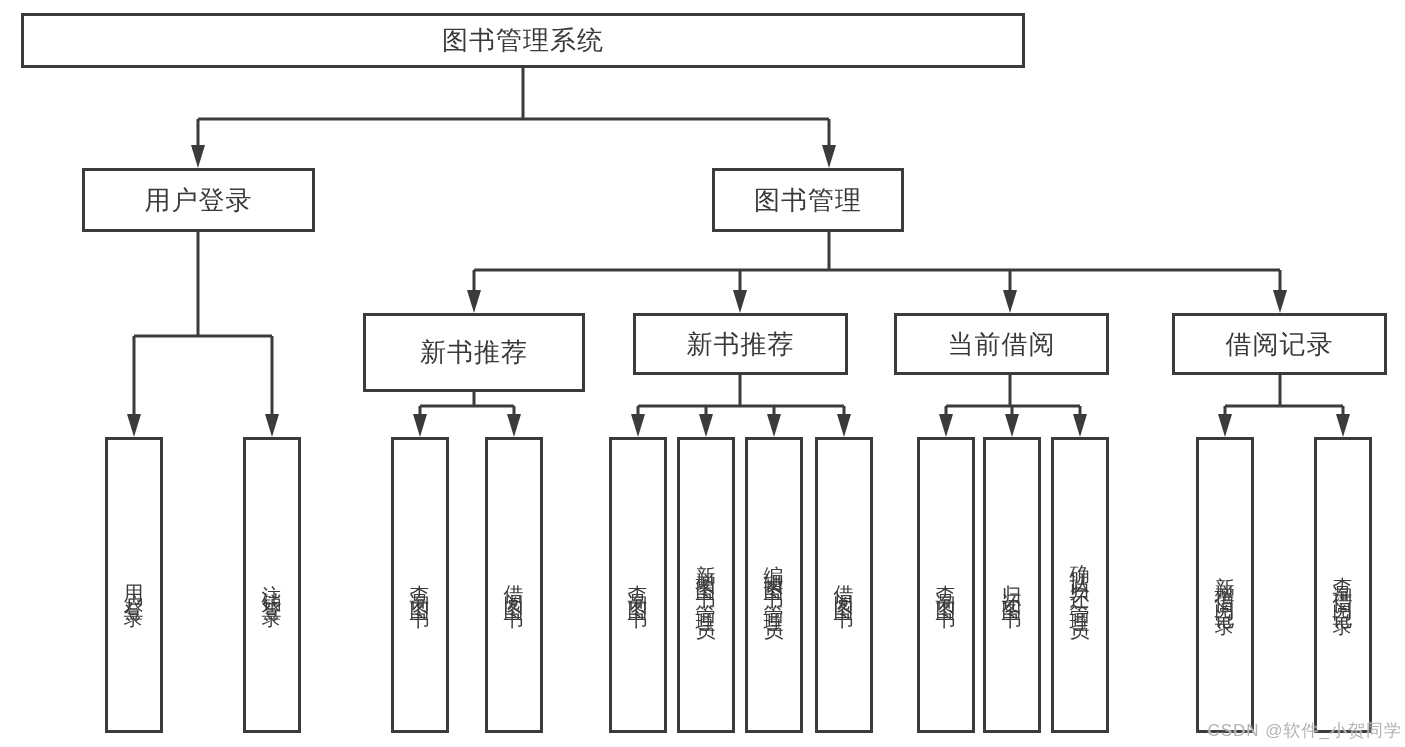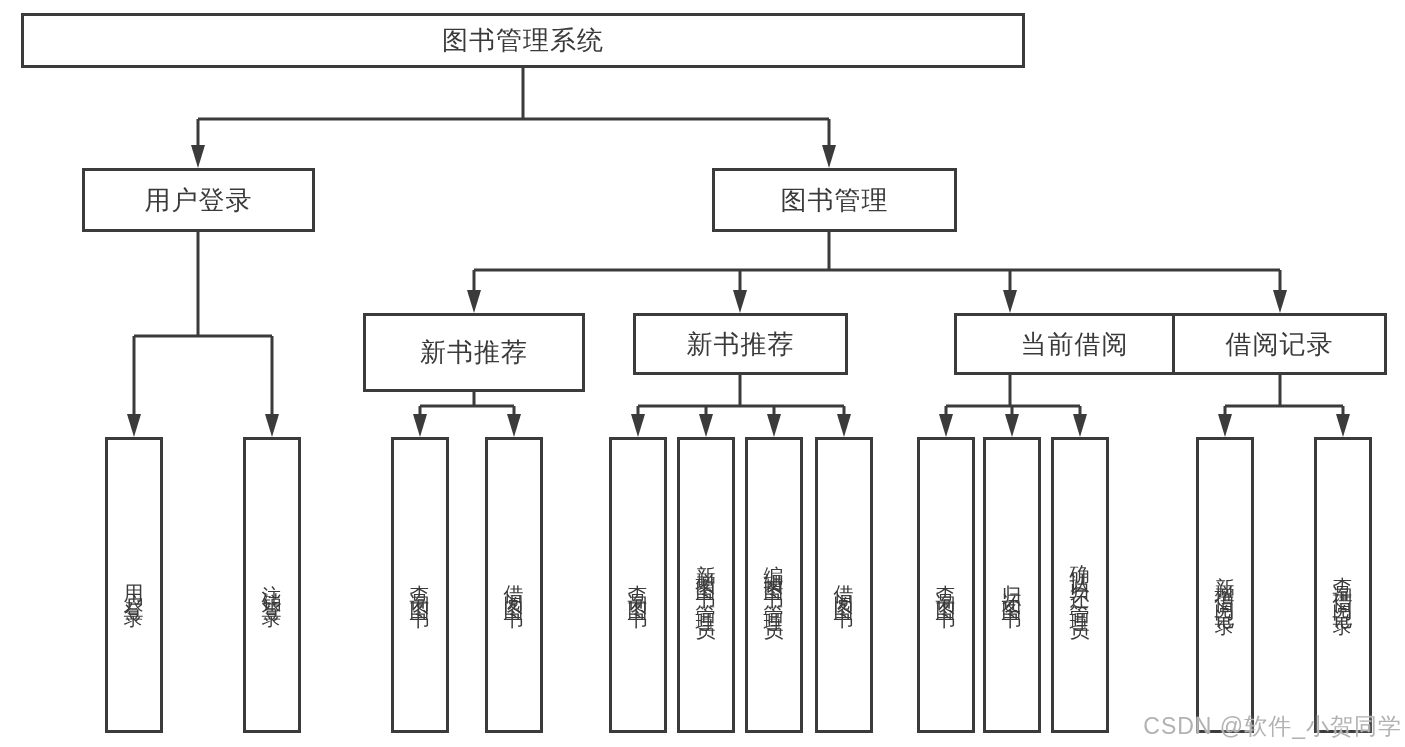--- a/index.html
+++ b/index.html
@@ -23,45 +23,45 @@
     font-size:26px;
     letter-spacing:1px;
     color:#3a3a3a;
     z-index:2;
     text-align:center;
   }
   
   .n-root{left:21px;top:13px;width:1004px;height:55px;}
   
   .n-login{left:82px;top:168px;width:233px;height:64px;}
-  .n-mgmt{left:712px;top:168px;width:245px;height:64px;}
+  .n-mgmt{left:712px;top:168px;width:192px;height:64px;}
   
   .n-newbook{left:363px;top:313px;width:222px;height:79px;text-align:center;}
   .n-borrow{left:633px;top:313px;width:215px;height:62px;}
-  .n-current{left:954px;top:313px;width:241px;height:62px;}
+  .n-current{left:894px;top:313px;width:215px;height:62px;}
   .n-record{left:1172px;top:313px;width:215px;height:62px;}
   
   .leaf{
     top:437px;width:58px;height:296px;
     writing-mode:vertical-rl;
     text-orientation:mixed;
     font-size:20px;
     letter-spacing:8px;
     line-height:1;
   }
   .lf-a1{left:105px;} .lf-a2{left:243px;}
   .lf-b1{left:391px;} .lf-b2{left:485px;}
   .lf-c1{left:609px;} .lf-c2{left:677px;} .lf-c3{left:745px;} .lf-c4{left:815px;}
   .lf-d1{left:917px;} .lf-d2{left:983px;} .lf-d3{left:1051px;}
   .lf-e1{left:1196px;} .lf-e2{left:1314px;}
   .watermark{
     position:absolute;
     right:3px;bottom:5px;
     z-index:3;
-    font-size:23px;
+    font-size:17px;
     color:#b2b2b2;
     letter-spacing:1px;
     text-shadow:0 0 2px rgba(255,255,255,0.9);
   }
 </style>
 </head>
 <body>
 
 <div class="canvas">
 

